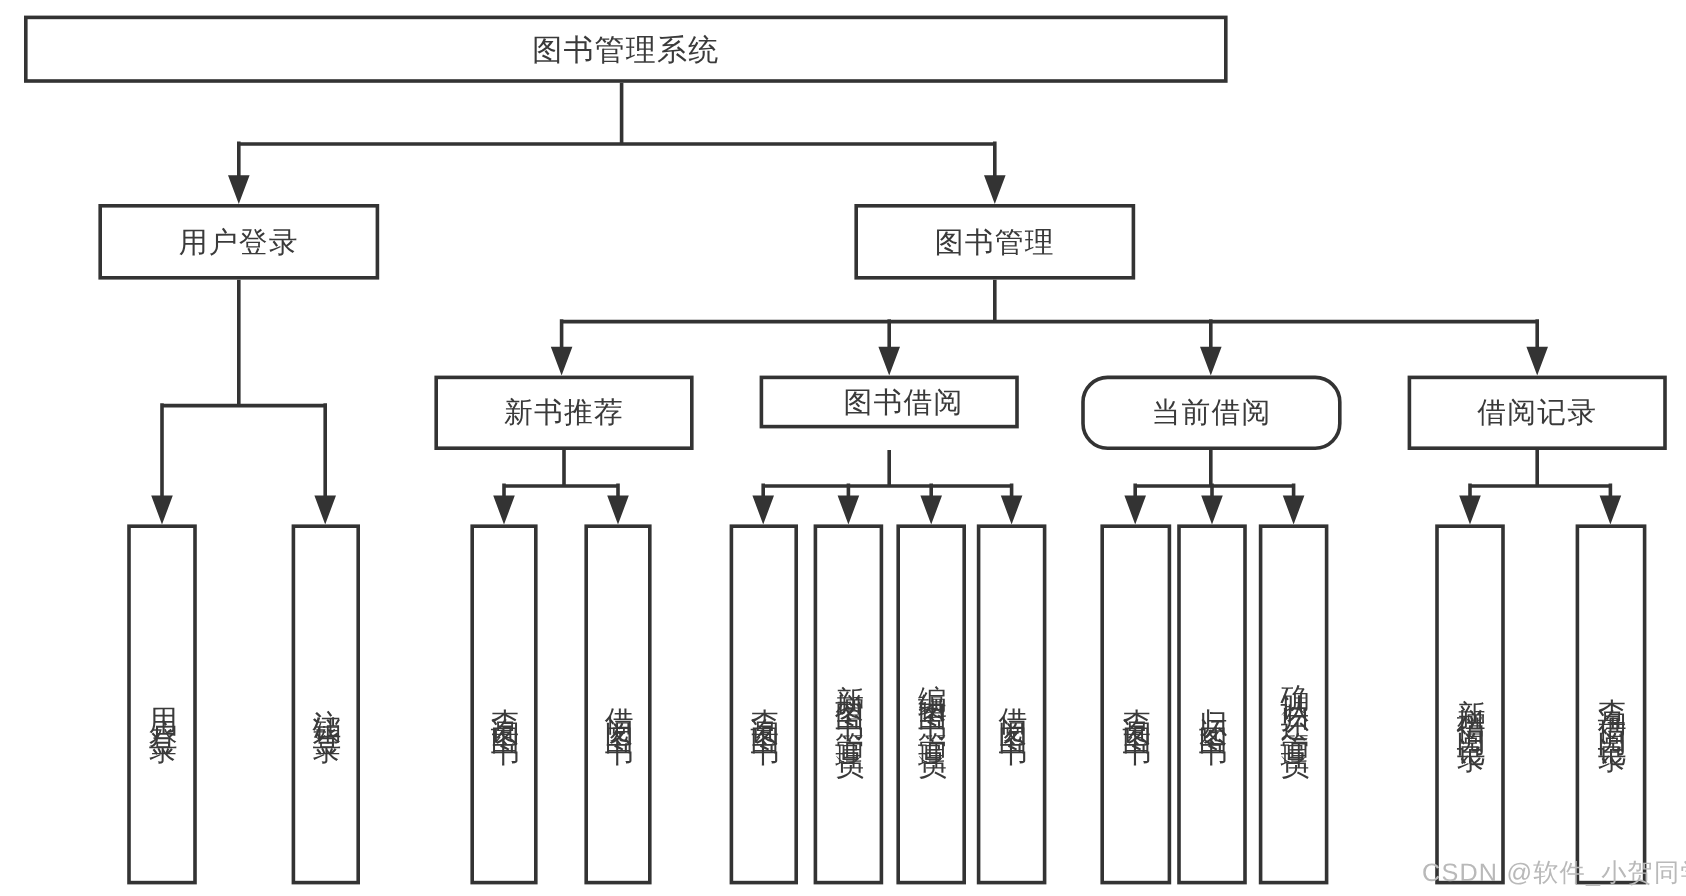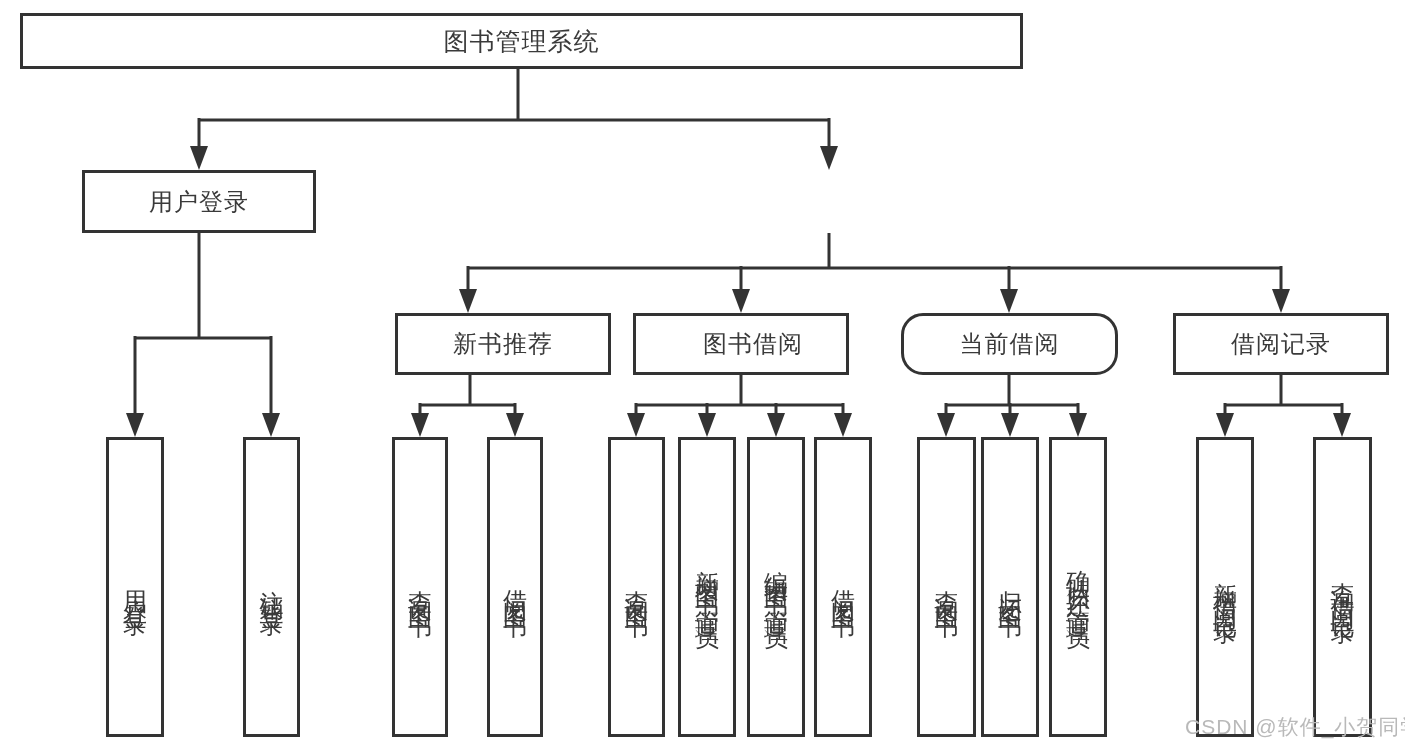--- a/index.html
+++ b/index.html
@@ -90,25 +90,28 @@
       M1333 413 L1351 413 L1342 437 Z"></path>
   </svg>
 
   <div class="node hnode root-node" style="left:20px; top:13px; width:1003px; height:56px;">
     <span>图书管理系统</span>
   </div>
 
   <div class="node hnode" style="left:82px; top:170px; width:234px; height:63px;">
     <span>用户登录</span>
   </div>
+  <div class="node hnode" style="left:712px; top:170px; width:234px; height:63px;">
+    <span>图书管理</span>
+  </div>
 
-  <div class="node hnode" style="left:362px; top:313px; width:216px; height:62px;margin-left:33px;">
+  <div class="node hnode" style="left:362px; top:313px; width:216px; height:62px;">
     <span>新书推荐</span>
   </div>
-  <div class="node hnode" style="left:633px; top:313px; width:216px; height:62px;padding-left:24px;">
+  <div class="node hnode" style="left:633px; top:313px; width:216px; height:44px;padding-left:24px;">
     <span>图书借阅</span>
   </div>
   <div class="node hnode" style="left:901px; top:313px; width:217px; height:62px;border-radius:22px;">
     <span>当前借阅</span>
   </div>
   <div class="node hnode" style="left:1173px; top:313px; width:216px; height:62px;">
     <span>借阅记录</span>
   </div>
 
   <div class="node vnode" style="left:106px; top:437px; width:58px; height:300px;">

